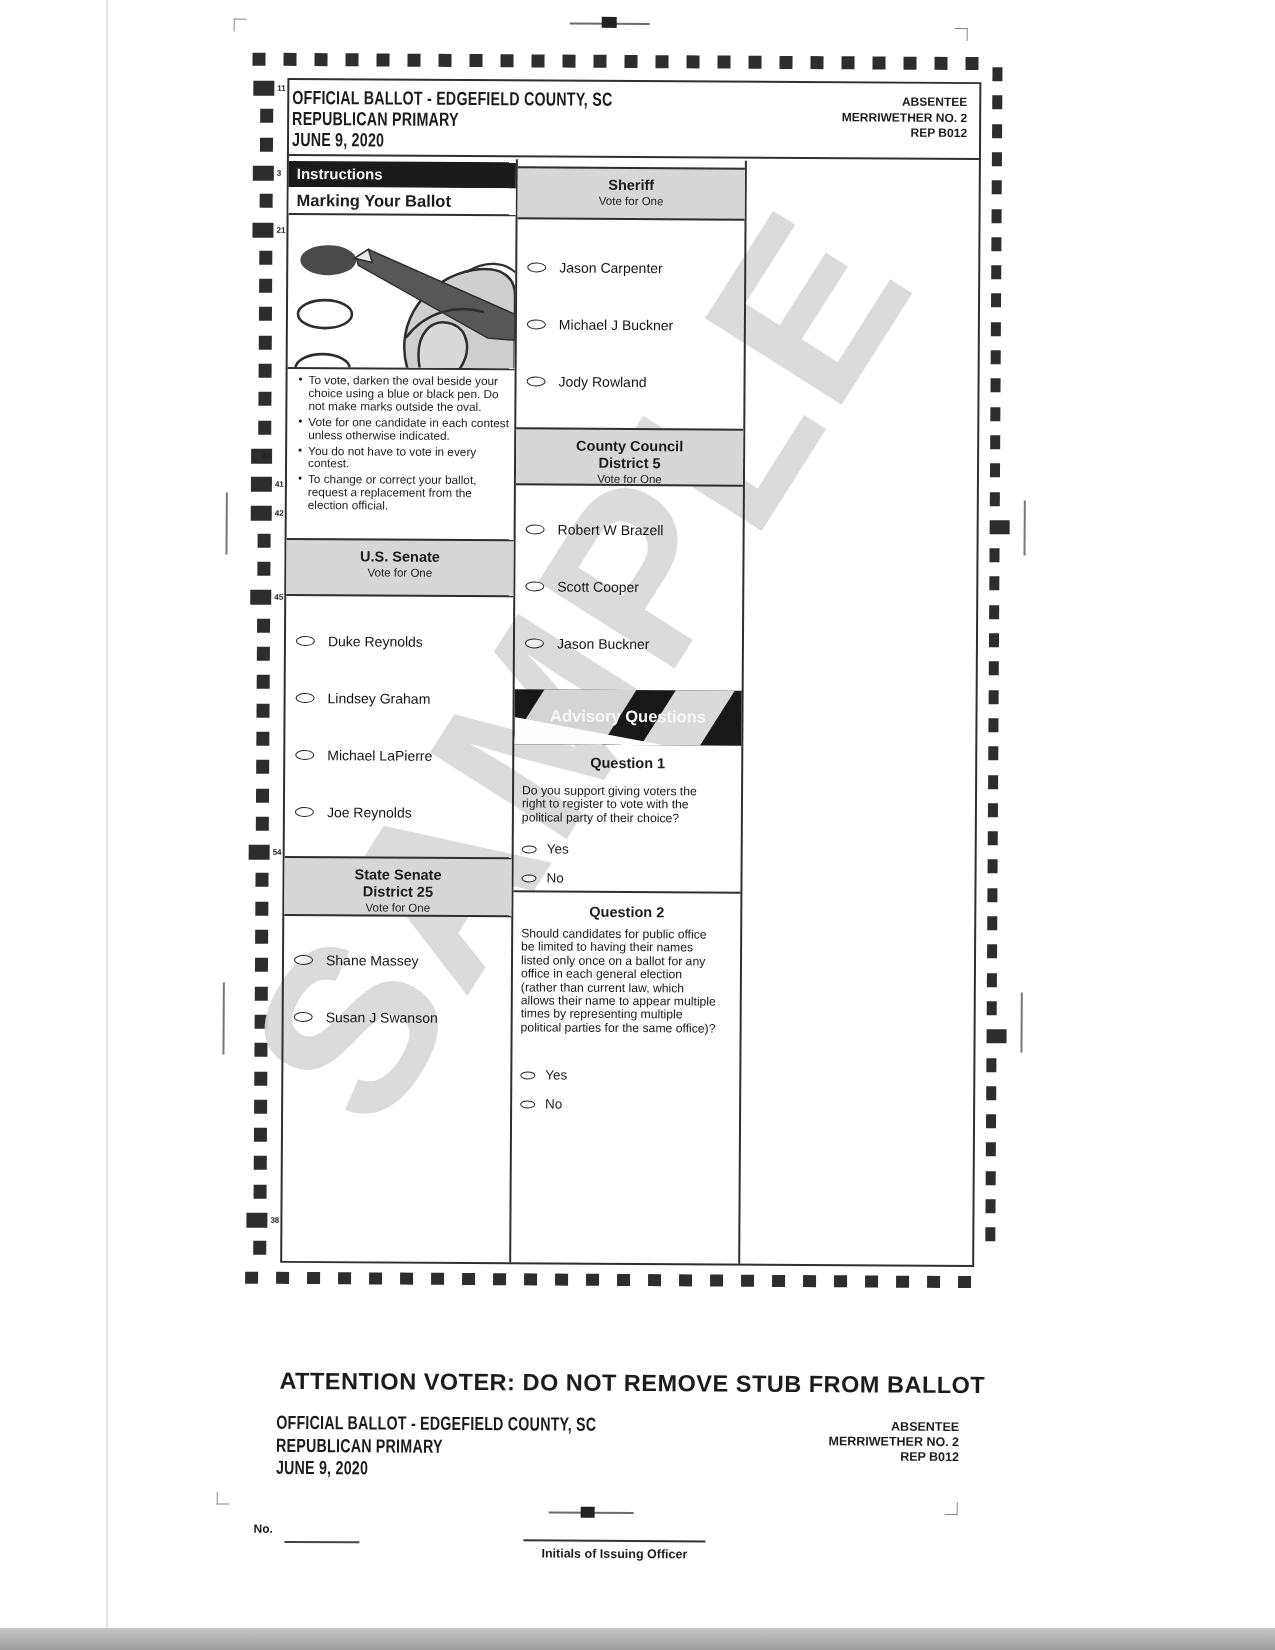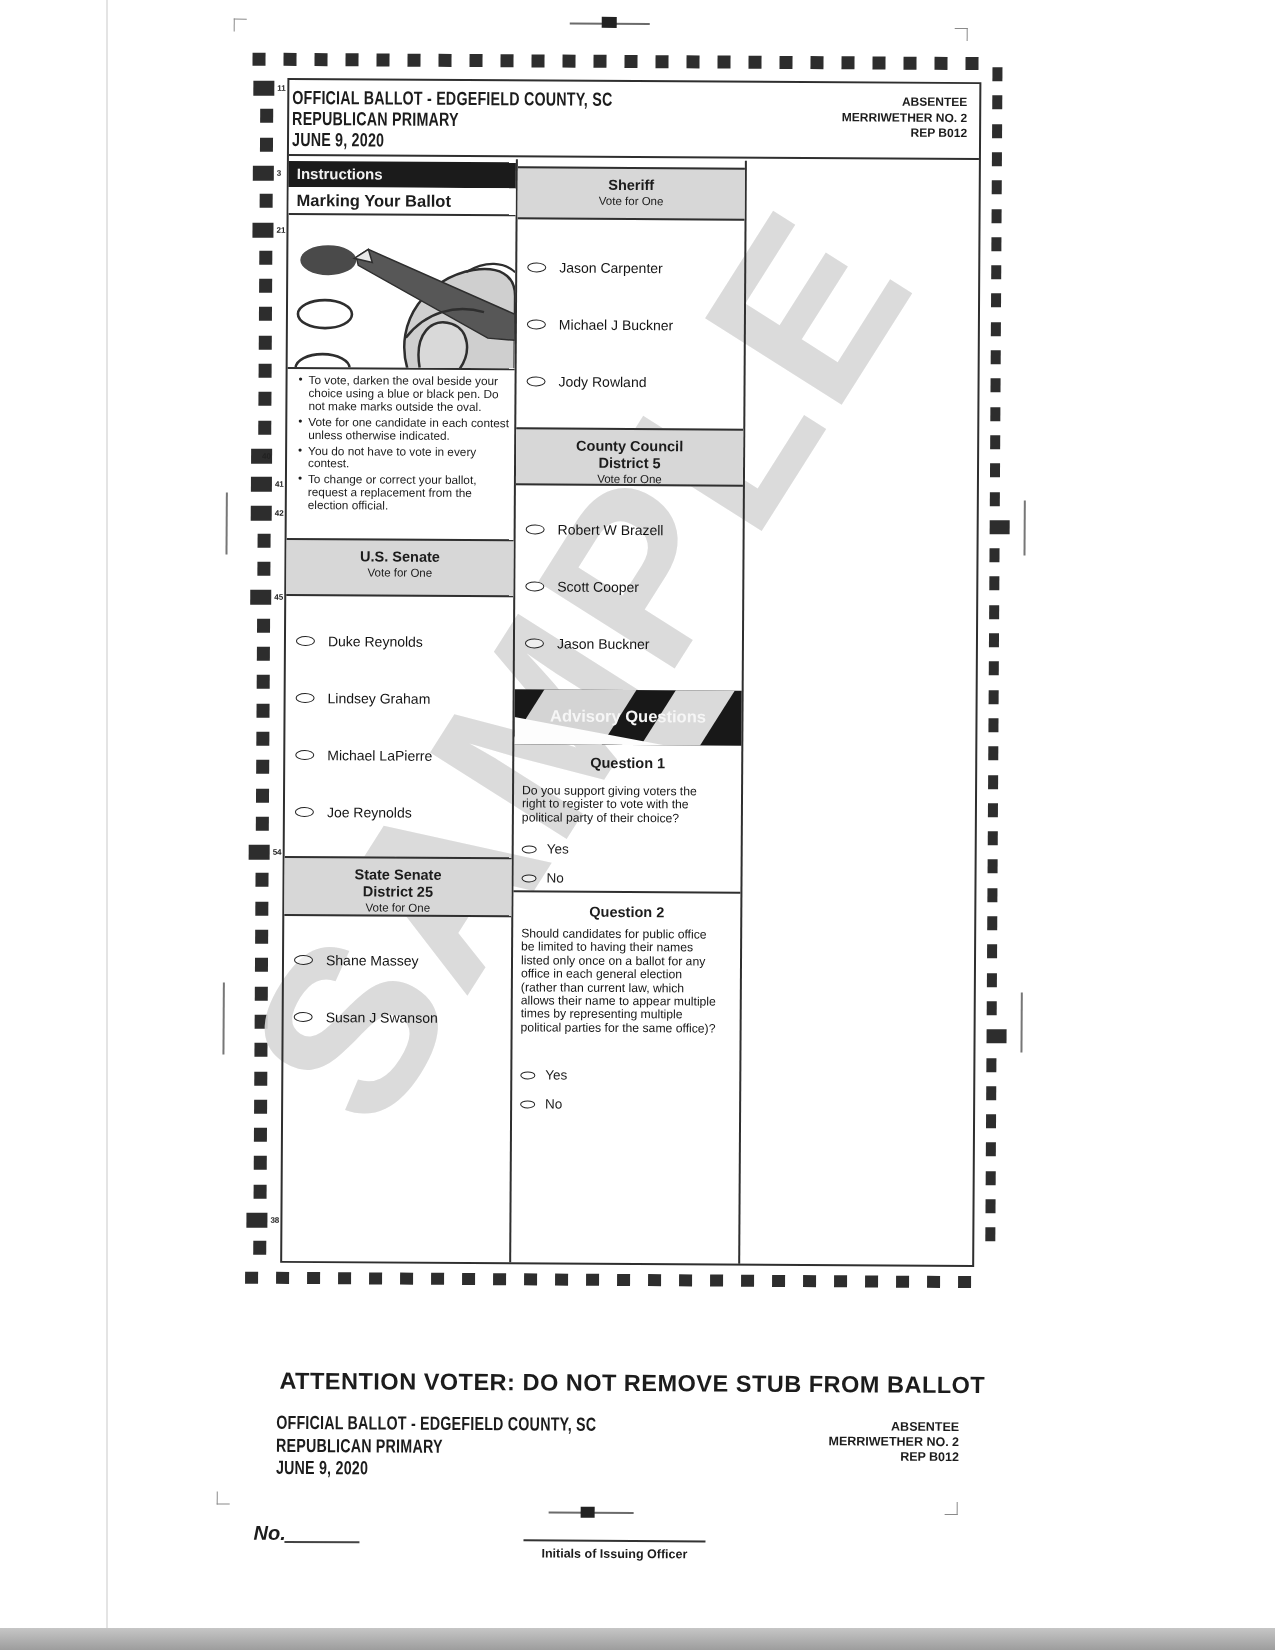--- a/index.html
+++ b/index.html
@@ -64,21 +64,21 @@
   .qtitle { text-align:center; font-weight:bold; font-size:14.5px; }
   .qtext { font-size:12.2px; line-height:13.4px; padding-left:8px; width:208px; color:#151515; }
   .opt { height:29px; display:flex; align-items:center; padding-left:8px; }
   .oval.sm { width:15px; height:8px; border-width:1.3px; margin:0 10px 0 0; }
   .olabel { font-size:13.5px; }
   .qdivider { border-top:2px solid #2f2f2f; height:0; }
 
   .attention { position:absolute; left:283px; top:1370px; font-weight:bold; font-size:23.5px; letter-spacing:0.5px; white-space:nowrap; z-index:2; }
   .stub-title { position:absolute; left:280px; top:1414px; font-weight:bold; font-size:19px; line-height:22.5px; letter-spacing:0.3px; transform:scaleX(0.75); transform-origin:left top; white-space:nowrap; z-index:2; }
   .stub-precinct { position:absolute; right:312px; top:1418px; text-align:right; font-weight:bold; font-size:12.5px; line-height:15px; z-index:2; }
-  .no-label { position:absolute; left:258px; top:1524px; font-weight:bold; font-size:20px; z-index:2;font-style:italic; }
+  .no-label { position:absolute; left:258px; top:1524px; font-weight:bold; font-size:12px; z-index:2; }
   .no-line { position:absolute; left:289px; top:1543px; width:75px; border-top:2px solid #444; z-index:2; }
   .init-line { position:absolute; left:528px; top:1540px; width:182px; border-top:2.5px solid #333; z-index:2; }
   .init-label { position:absolute; left:528px; top:1547px; width:182px; text-align:center; font-weight:bold; font-size:12.5px; z-index:2; }
 </style>
 </head>
 <body>
 
 <div class="edge-line"></div>
 
 <div id="sheet">

